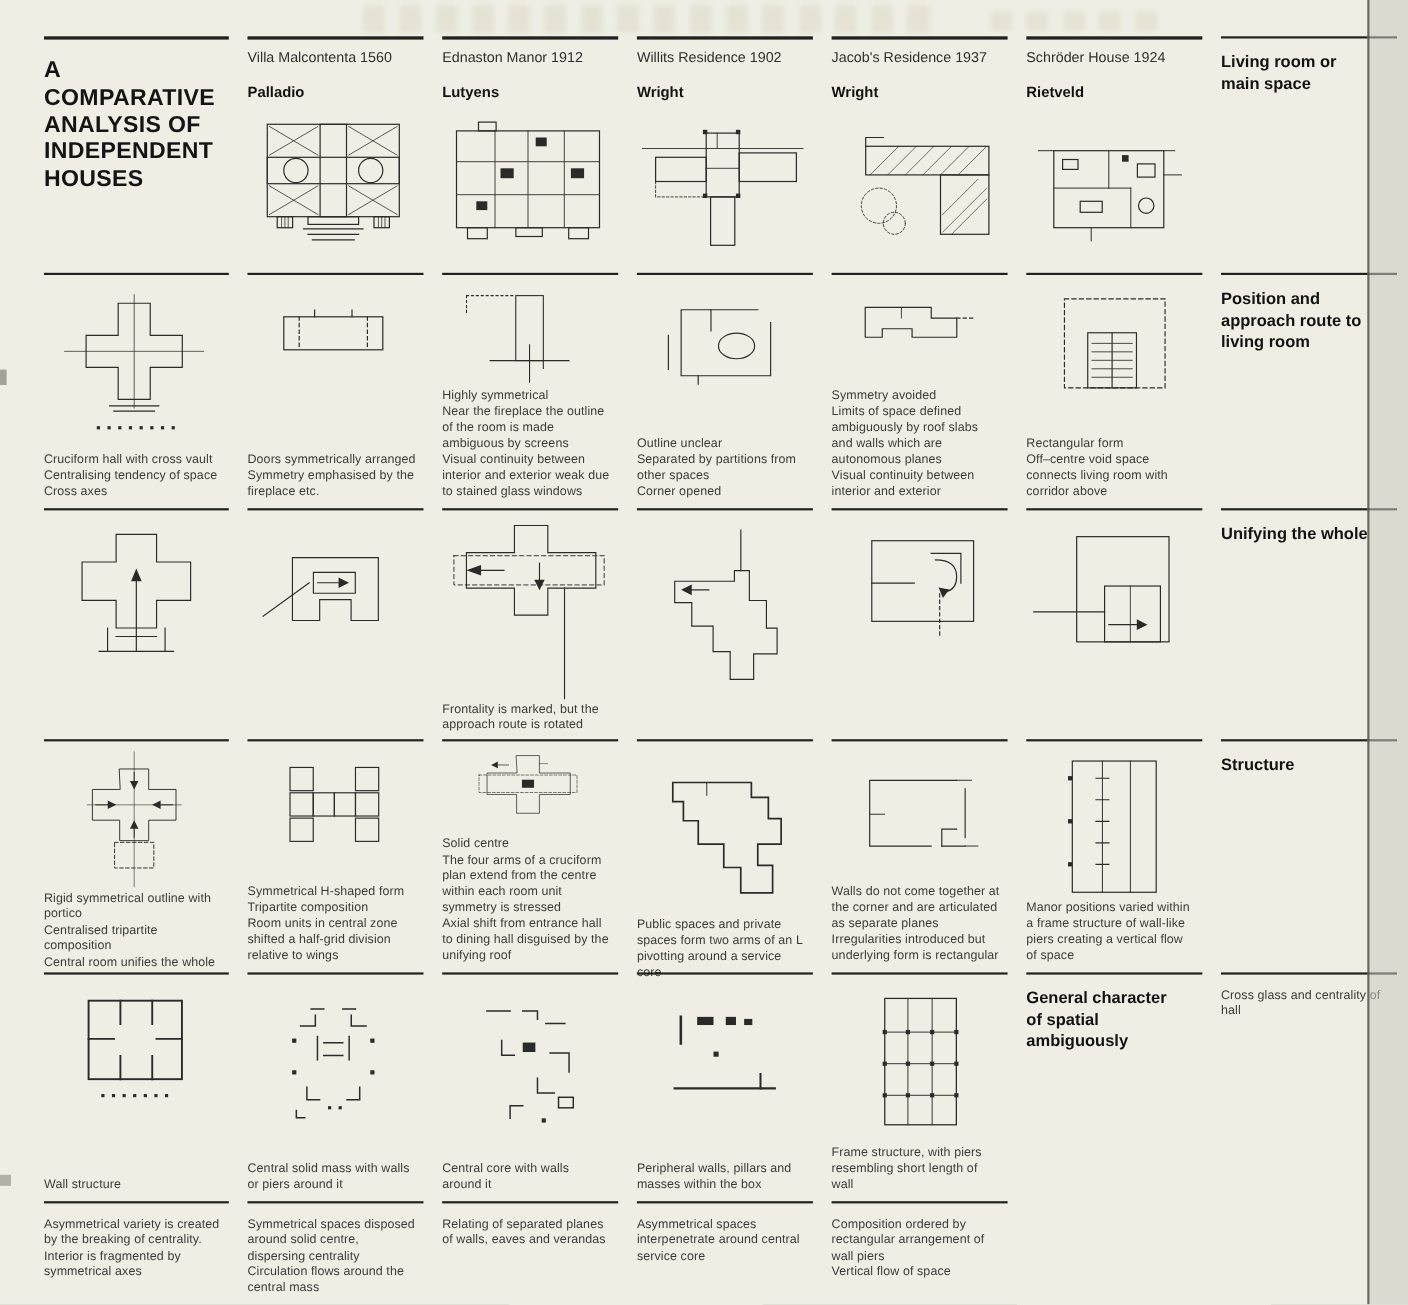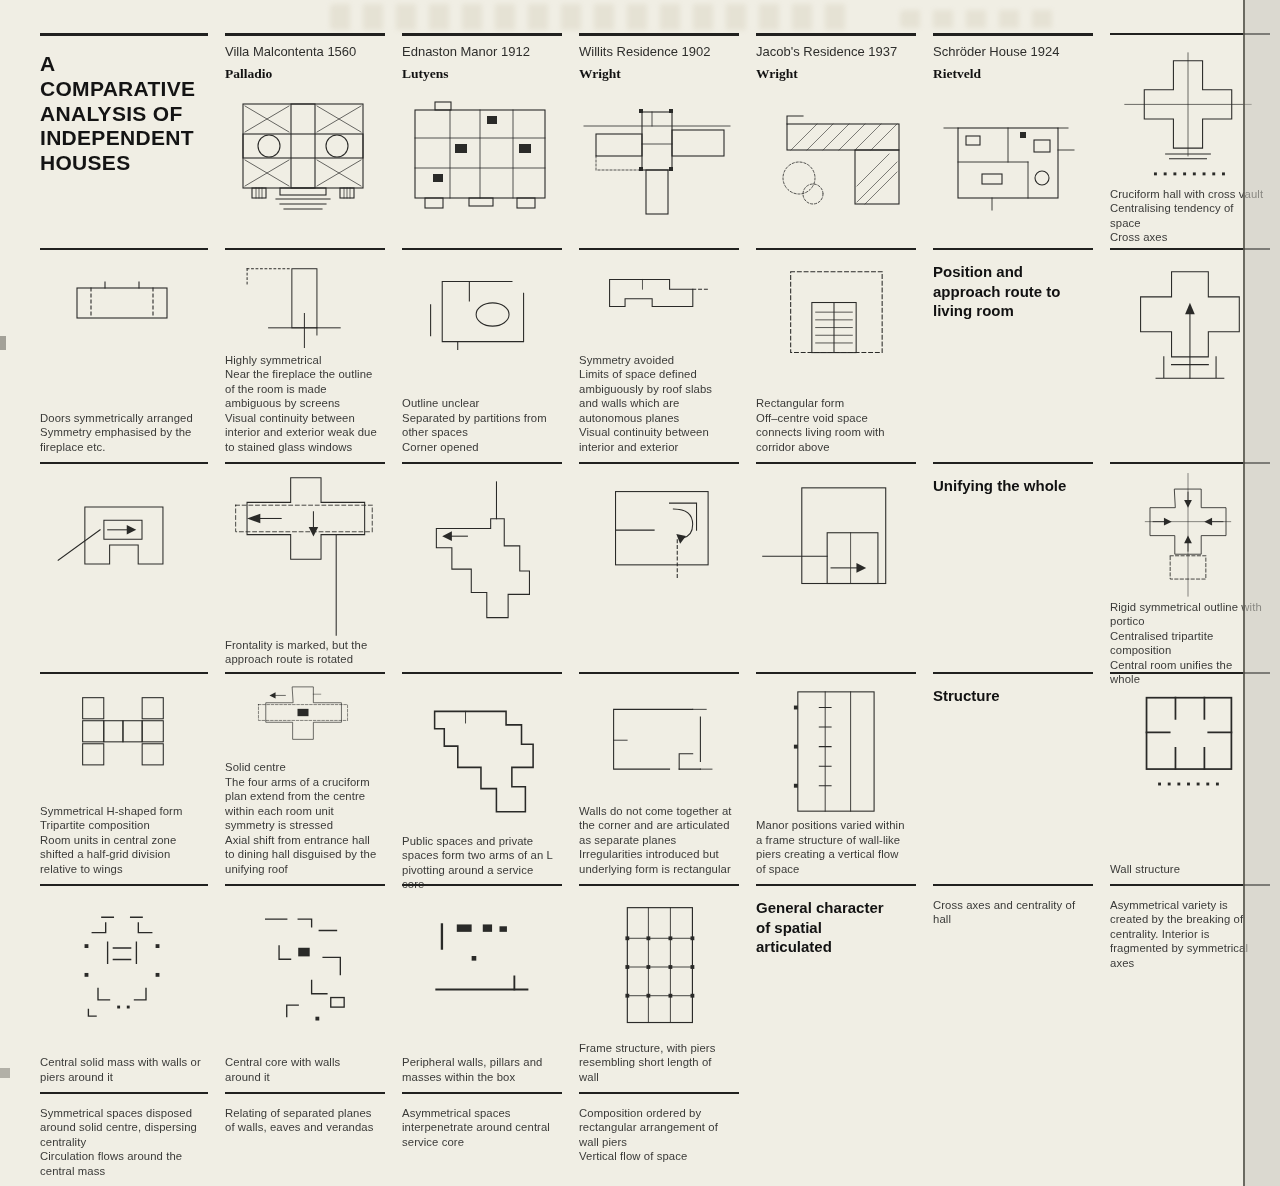--- a/index.html
+++ b/index.html
@@ -19,21 +19,21 @@
     border-top:2px solid #21211f;
     display:flex;flex-direction:column;
     padding:8px 4px 8px 0;min-width:0;
   }
   .cell.r0{border-top-width:3px;}
   .title{
     font-weight:bold;font-size:21px;line-height:1.18;letter-spacing:.3px;
     white-space:pre-line;color:#141414;padding-top:8px;
   }
   .hname{font-size:13px;color:#2e2e2c;line-height:1.2;}
-  .harch{font-size:13.5px;font-weight:bold;color:#121212;margin-top:6px;font-family:Liberation Serif, serif;}
+  .harch{font-size:13.5px;font-weight:bold;color:#121212;margin-top:16px;}
   .rowlabel{
     font-weight:bold;font-size:15px;line-height:1.3;color:#121212;
     padding-top:4px;padding-right:16px;
   }
   .note{
     font-size:11.3px;line-height:1.28;color:#3a3a38;
     white-space:pre-line;letter-spacing:.1px;padding-right:2px;
   }
   .mta{margin-top:auto;}
   .diag{display:flex;justify-content:center;}
@@ -155,20 +155,23 @@
           <rect x="98" y="30" width="16" height="12"></rect>
           <rect x="46" y="64" width="20" height="10"></rect>
           <circle cx="106" cy="68" r="7"></circle>
           <path d="M22,18 H8 M122,40 H138 M56,88 V100 M122,18 H132" stroke-width=".9"></path>
           <rect x="84" y="22" width="6" height="6" fill="#2a2a28" stroke="none"></rect>
         </svg>
       </div>
     </div>
 
 
+    <div class="cell">
+      <div class="rowlabel">Living room or main space</div>
+    </div>
 
     <div class="cell">
       <div class="diag" style="margin-top:6px">
         <svg width="150" height="138" viewBox="0 0 150 142">
           <path d="M10,57 H140 M75,4 V110" stroke-width=".7"></path>
           <path d="M60,12 H90 V42 H120 V72 H90 V102 H60 V72 H30 V42 H60 Z"></path>
           <path d="M52,108 H98 M56,113 H94"></path>
           <g fill="#2a2a28" stroke="none">
             <rect x="40" y="127" width="3" height="3"></rect>
               <rect x="50" y="127" width="3" height="3"></rect>
@@ -511,25 +514,25 @@
               <rect x="64" y="98" width="4" height="4"></rect>
               <rect x="87" y="98" width="4" height="4"></rect>
               <rect x="110" y="98" width="4" height="4"></rect>
           </g>
         </svg>
       </div>
       <div class="note mta">Frame structure, with piers resembling short length of wall</div>
     </div>
 
     <div class="cell">
-      <div class="rowlabel">General character of spatial articulated</div>
-    </div>
-
-    <div class="cell">
-      <div class="note" style="padding-top:4px">Cross axes and centrality of hall</div>
+      <div class="rowlabel">General character of spatial ambiguously</div>
+    </div>
+
+    <div class="cell">
+      <div class="note" style="padding-top:4px">Cross glass and centrality of hall</div>
     </div>
     <div class="cell">
       <div class="note" style="padding-top:4px">Asymmetrical variety is created by the breaking of centrality. Interior is fragmented by symmetrical axes</div>
     </div>
     <div class="cell">
       <div class="note" style="padding-top:4px">Symmetrical spaces disposed around solid centre, dispersing centrality
 Circulation flows around the central mass</div>
     </div>
     <div class="cell">
       <div class="note" style="padding-top:4px">Relating of separated planes of walls, eaves and verandas</div>

